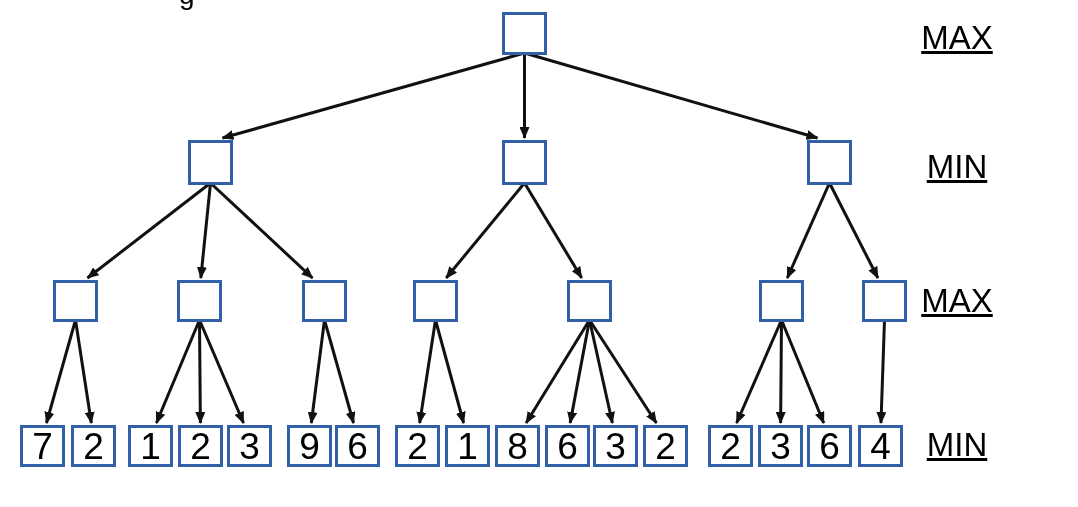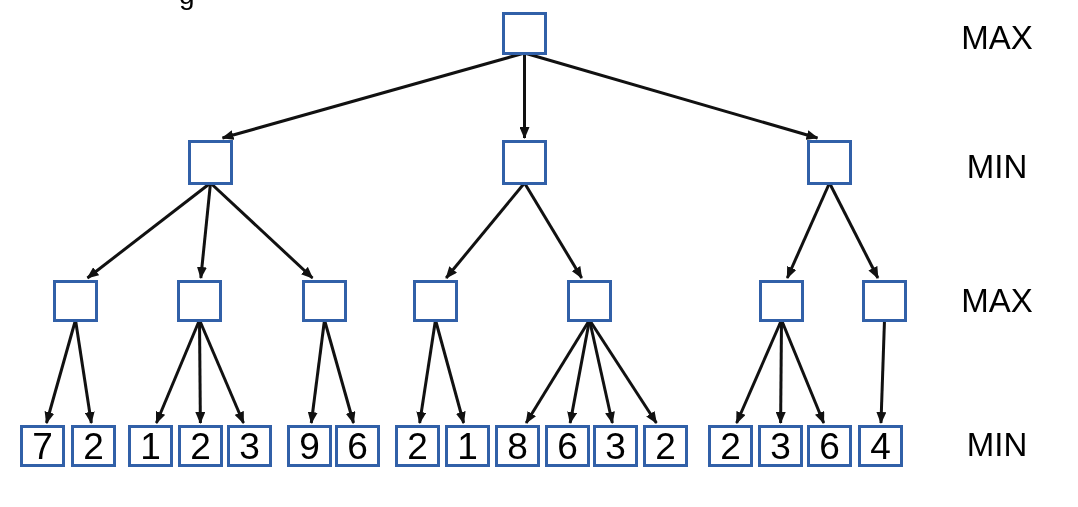--- a/index.html
+++ b/index.html
@@ -27,28 +27,29 @@
   .leaf {
     display: flex;
     align-items: center;
     justify-content: center;
     font-size: 37px;
     line-height: 1;
     color: #000000;
   }
   .lvl {
     position: absolute;
-    left: 944px;
+    left: 904px;
     width: 106px;
     height: 40px;
     line-height: 40px;
     text-align: center;
     font-size: 33px;
     color: #000000;
     white-space: nowrap;
+    text-decoration: underline;
   }
   .clip-frag {
     position: absolute;
     top: -21px;
     left: 179px;
     font-size: 28px;
     color: #000000;
   }
 </style>
 </head>

